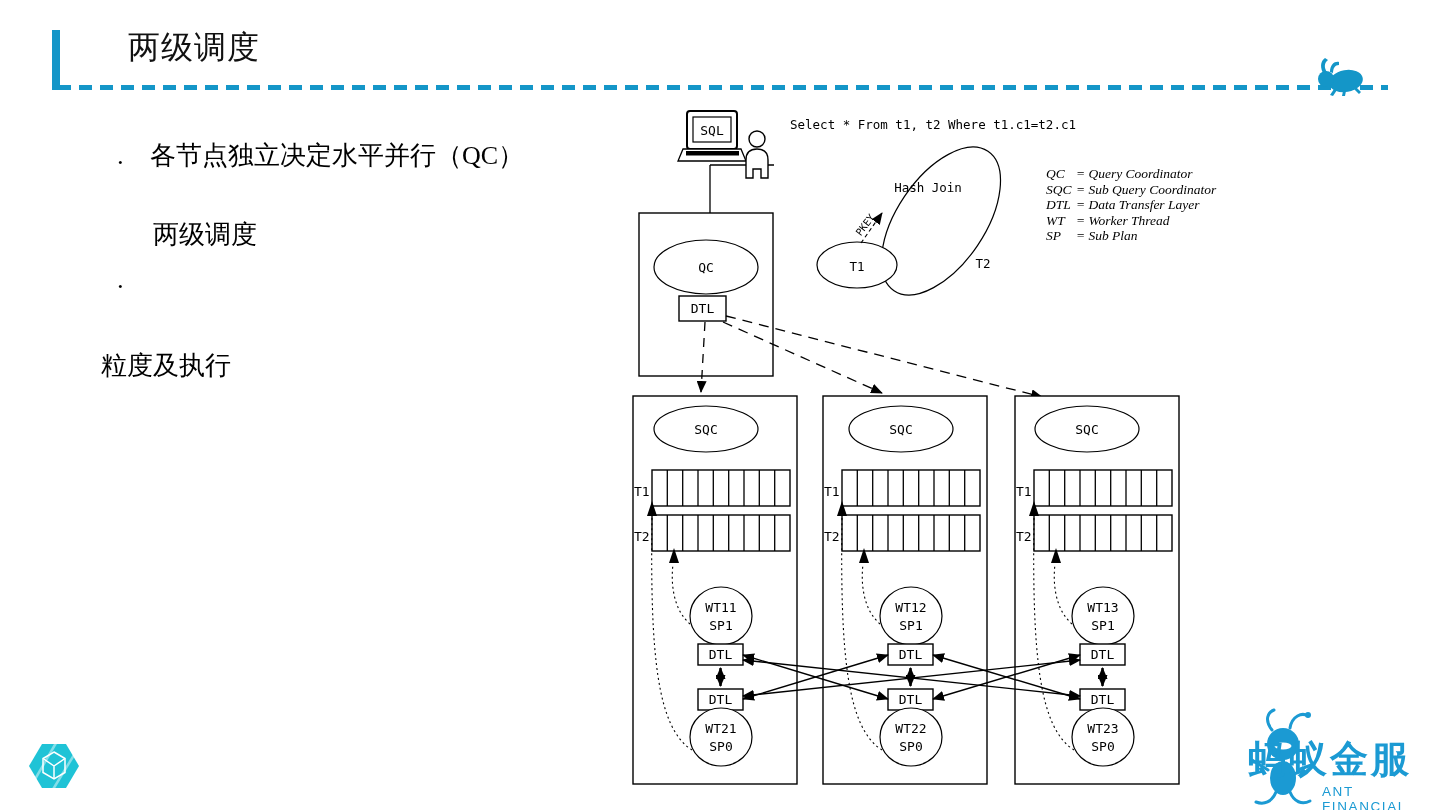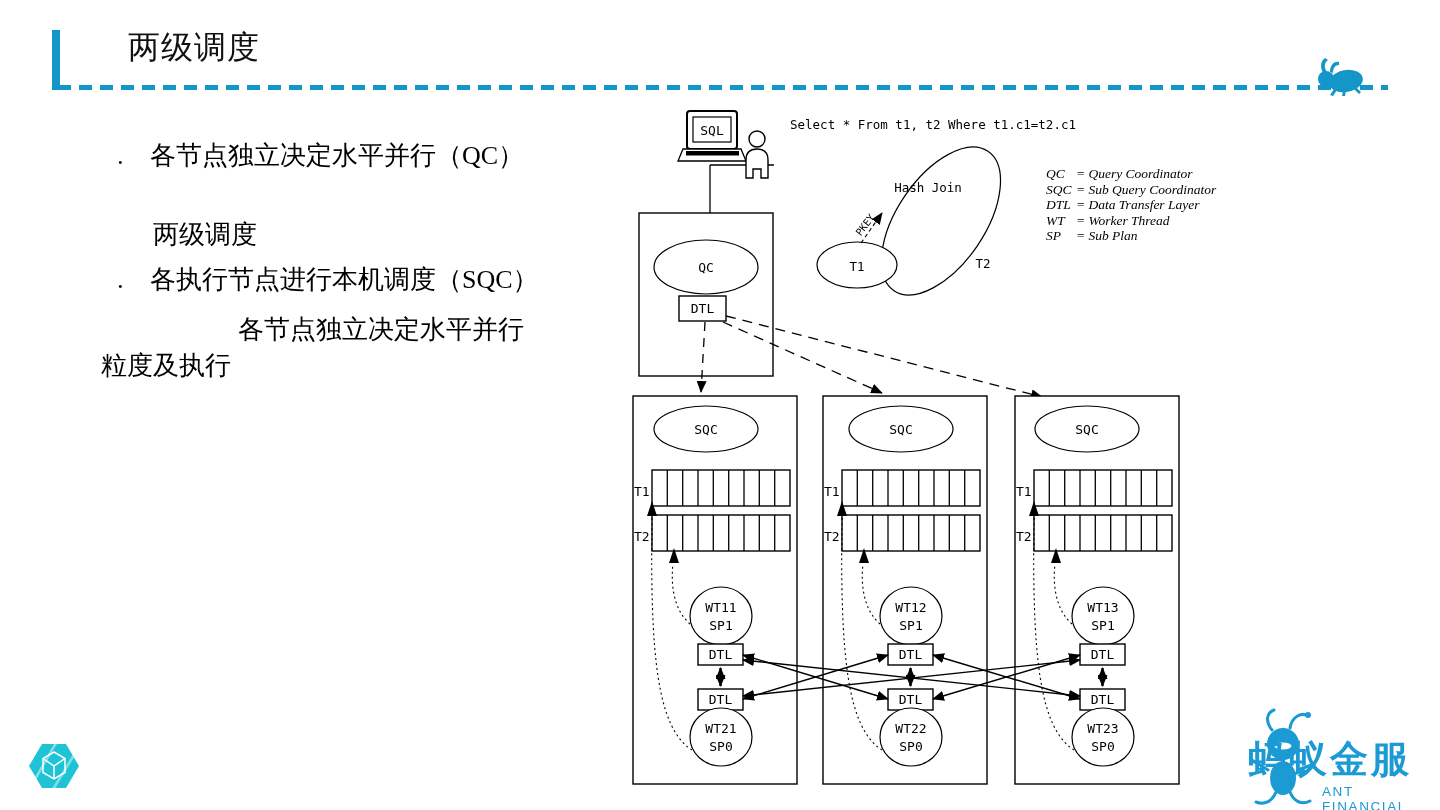--- a/index.html
+++ b/index.html
@@ -51,22 +51,20 @@
       <path d="M11,17 C7,9 10,4 13,2 L16,4 C12,7 12,12 15,16 Z"></path>
       <path d="M18,16 C18,8 23,5 27,6 L27,9 C23,9 21,12 21,17 Z"></path>
       <path d="M22,33 l-4,6 l3,1 l4,-6 Z M31,35 l-1,5 l3,0 l1,-5 Z M42,33 l5,5 l2,-2 l-5,-5 Z"></path>
     </g>
   </svg>
 
   <div class="cn" style="left:116px;top:150px;">·</div>
   <div class="cn" style="left:150px;top:143px;">各节点独立决定水平并行（QC）</div>
   <div class="cn" style="left:153px;top:222px;">两级调度</div>
   <div class="cn" style="left:116px;top:274px;">·</div>
-  <div class="cn" style="left:150px;top:267px;">各执行节点进行本机调度（SQC）</div>
-  <div class="cn" style="left:238px;top:317px;">各节点独立决定水平并行</div>
   <div class="cn" style="left:101px;top:353px;">粒度及执行</div>
 
   <svg id="diagram" viewBox="0 0 1440 810">
     <defs>
       <marker id="arr" markerUnits="userSpaceOnUse" markerWidth="12" markerHeight="10" refX="11" refY="5" orient="auto-start-reverse">
         <path d="M0,0 L12,5 L0,10 Z" fill="#000"></path>
       </marker>
     </defs>
 
     <g>

